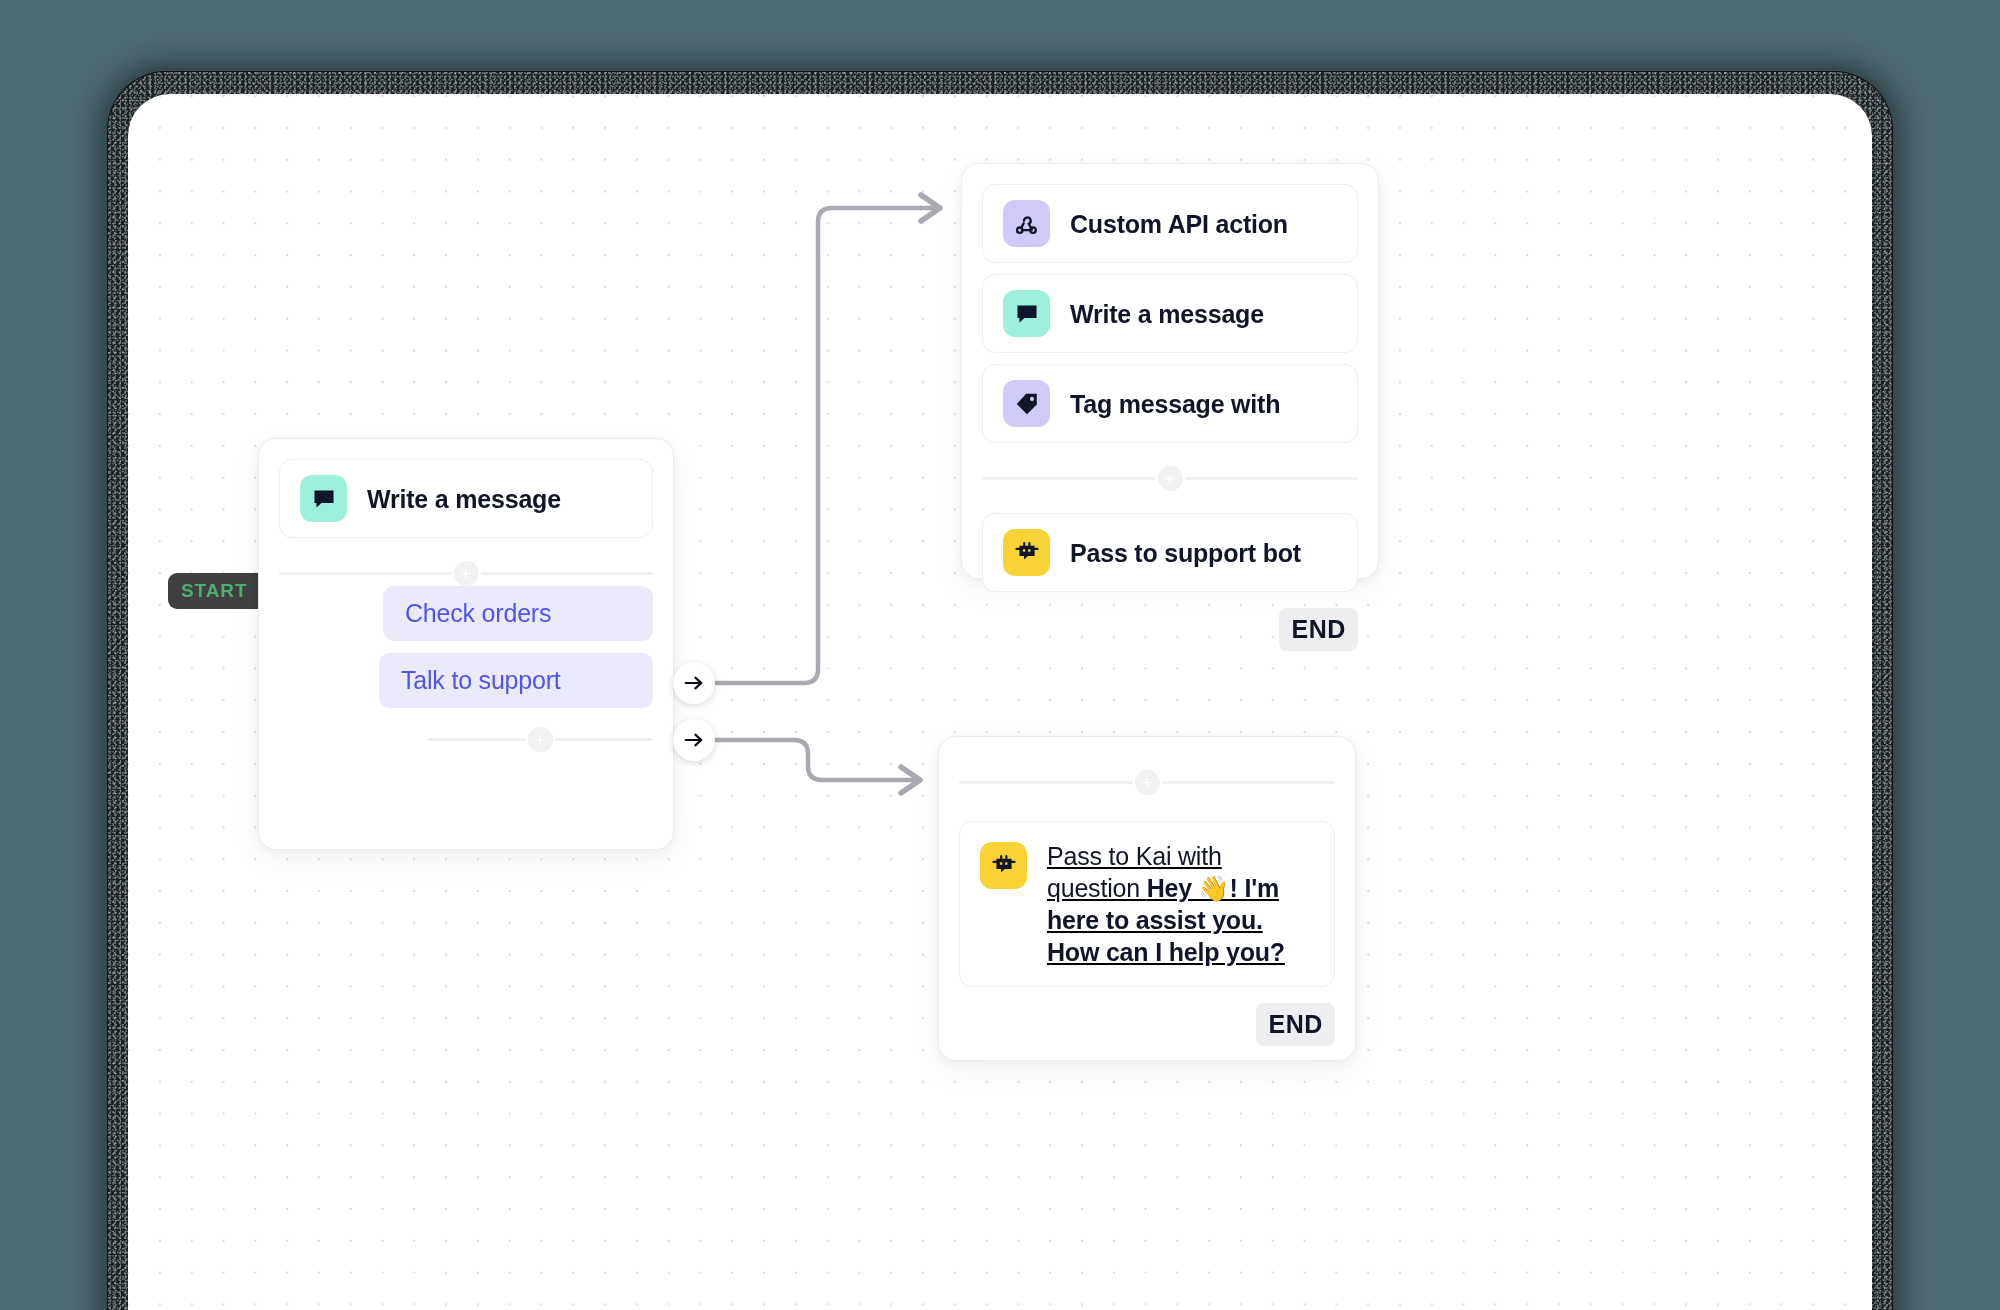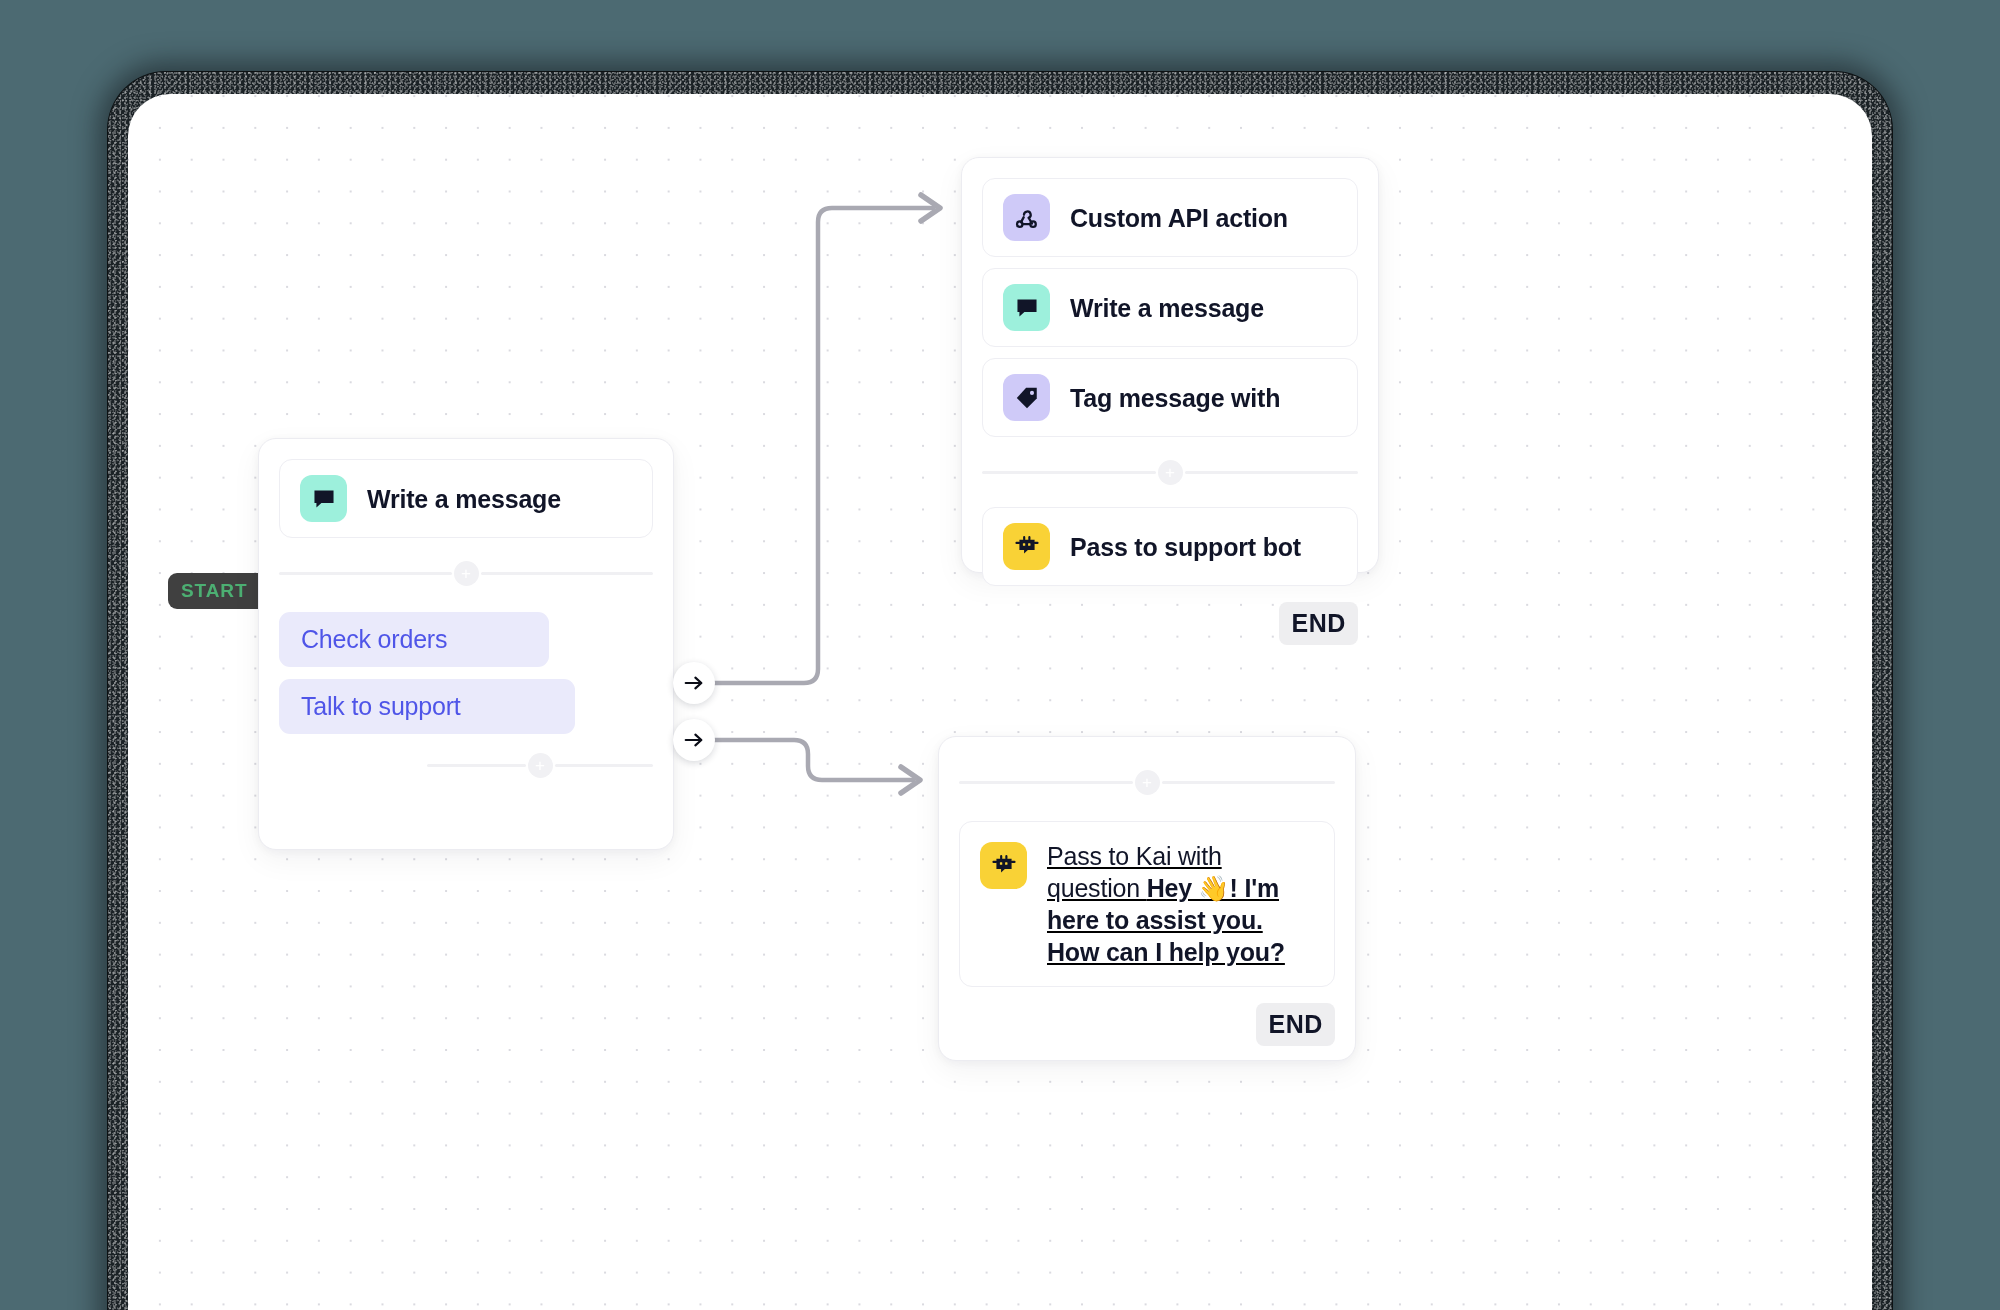--- a/index.html
+++ b/index.html
@@ -236,44 +236,44 @@
         <span class="step-label">Write a message</span>
       </div>
 
 
       <div class="plus-row" style="margin-top:22px;">
         <div class="plus-line"></div>
         <div class="plus-btn">+</div>
         <div class="plus-line"></div>
       </div>
 
-      <div style="margin-top:26px; display:flex; flex-direction:column; gap:12px;">
+      <div style="display:flex; flex-direction:column; align-items:flex-end; gap:12px;">
         <div class="chip" style="width:270px;">Check orders</div>
-        <div class="chip" style="width:296px;">Talk to support</div>
+        <div class="chip" style="width:274px;">Talk to support</div>
       </div>
 
       <div class="plus-row" style="margin-top:18px; margin-left:148px;">
         <div class="plus-line"></div>
         <div class="plus-btn">+</div>
         <div class="plus-line"></div>
       </div>
     </div>
 
     <div class="port" style="left:545px; top:568px;">
       <svg width="22" height="22" viewBox="0 0 24 24">
         <path d="M3 12h16M13.5 6.2L20 12l-6.5 5.8" fill="none" stroke="#0b0d17" stroke-width="2.4" stroke-linecap="round" stroke-linejoin="round"></path>
       </svg>
     </div>
     <div class="port" style="left:545px; top:625px;">
       <svg width="22" height="22" viewBox="0 0 24 24">
         <path d="M3 12h16M13.5 6.2L20 12l-6.5 5.8" fill="none" stroke="#0b0d17" stroke-width="2.4" stroke-linecap="round" stroke-linejoin="round"></path>
       </svg>
     </div>
 
-    <div class="flow-card" style="left:833px; top:63px; width:418px; height:416px; padding:20px;">
+    <div class="flow-card" style="left:833px; top:69px; width:418px; height:416px; padding:20px;">
 
       <div class="step" style="margin-bottom:11px;">
         <span class="tile purple">
           <svg width="26" height="26" viewBox="0 0 24 24">
             <g fill="none" stroke="#111528" stroke-width="2.1" stroke-linecap="round" stroke-linejoin="round">
               <path d="M9.2 9.1a3.1 3.1 0 1 1 4.4 2.8"></path>
               <path d="M13.6 11.9l3 5.2"></path>
               <path d="M9.0 11.2L6.4 16"></path>
               <circle cx="5.3" cy="17.7" r="2.5"></circle>
               <circle cx="17.6" cy="17.7" r="2.5"></circle>

